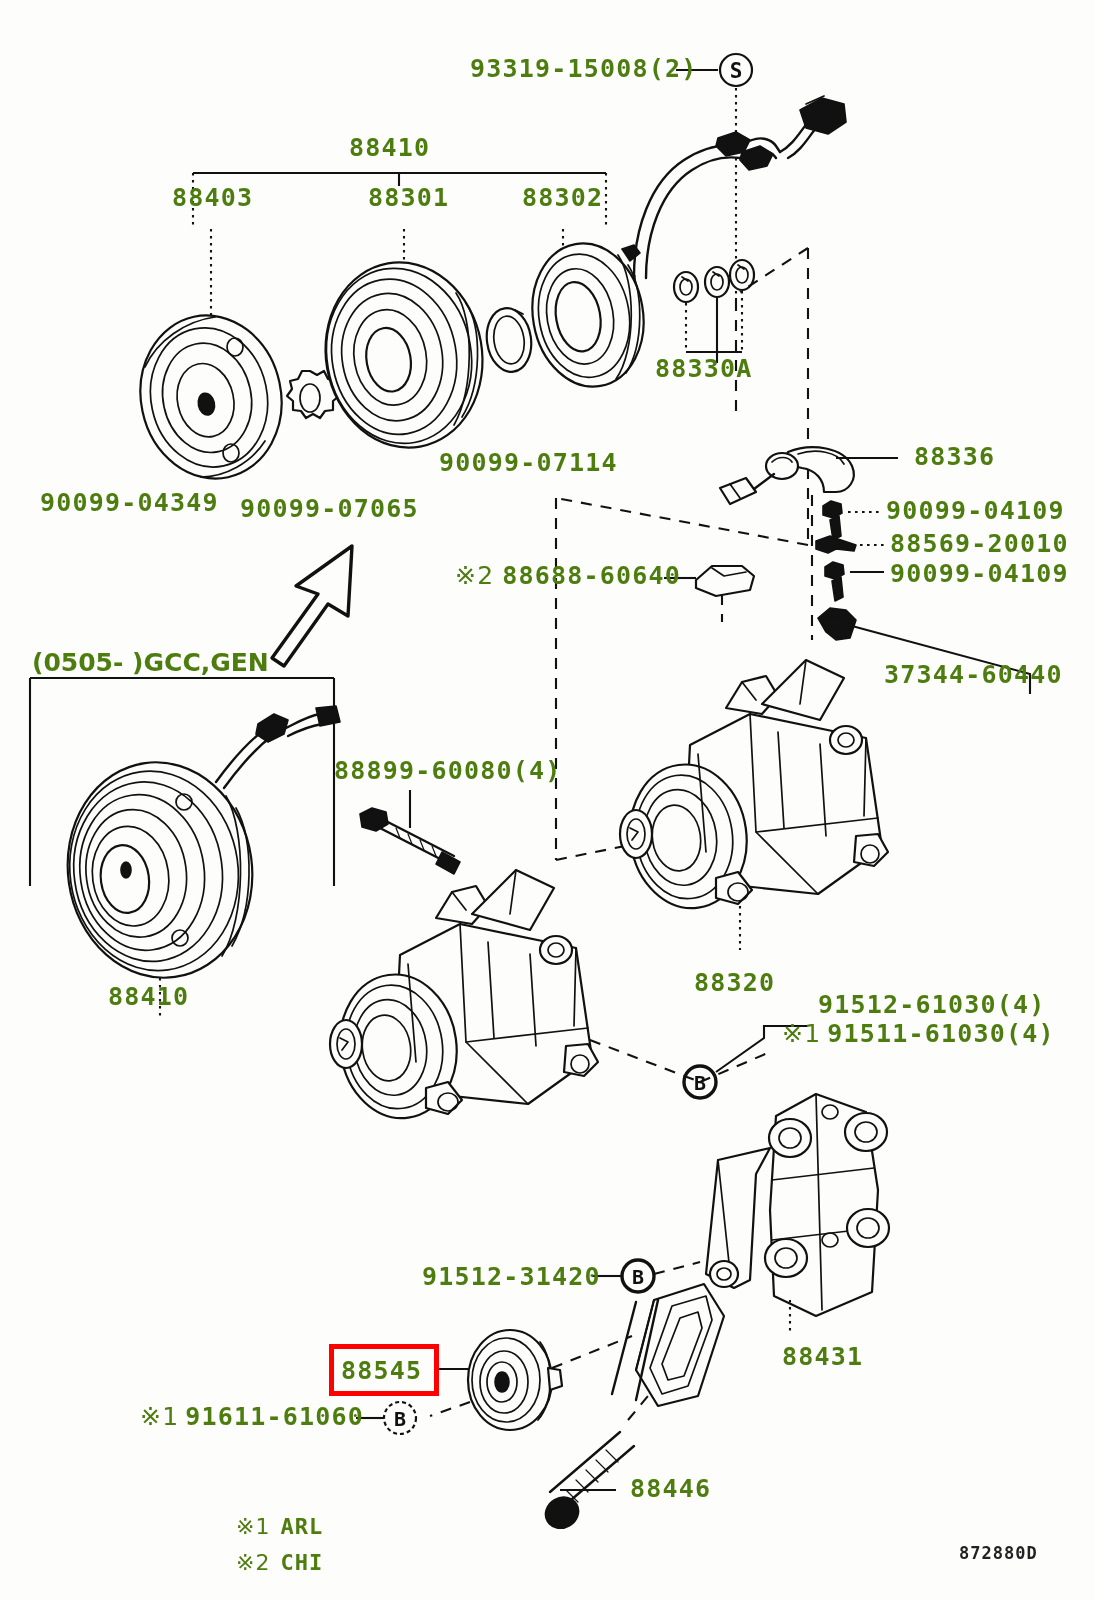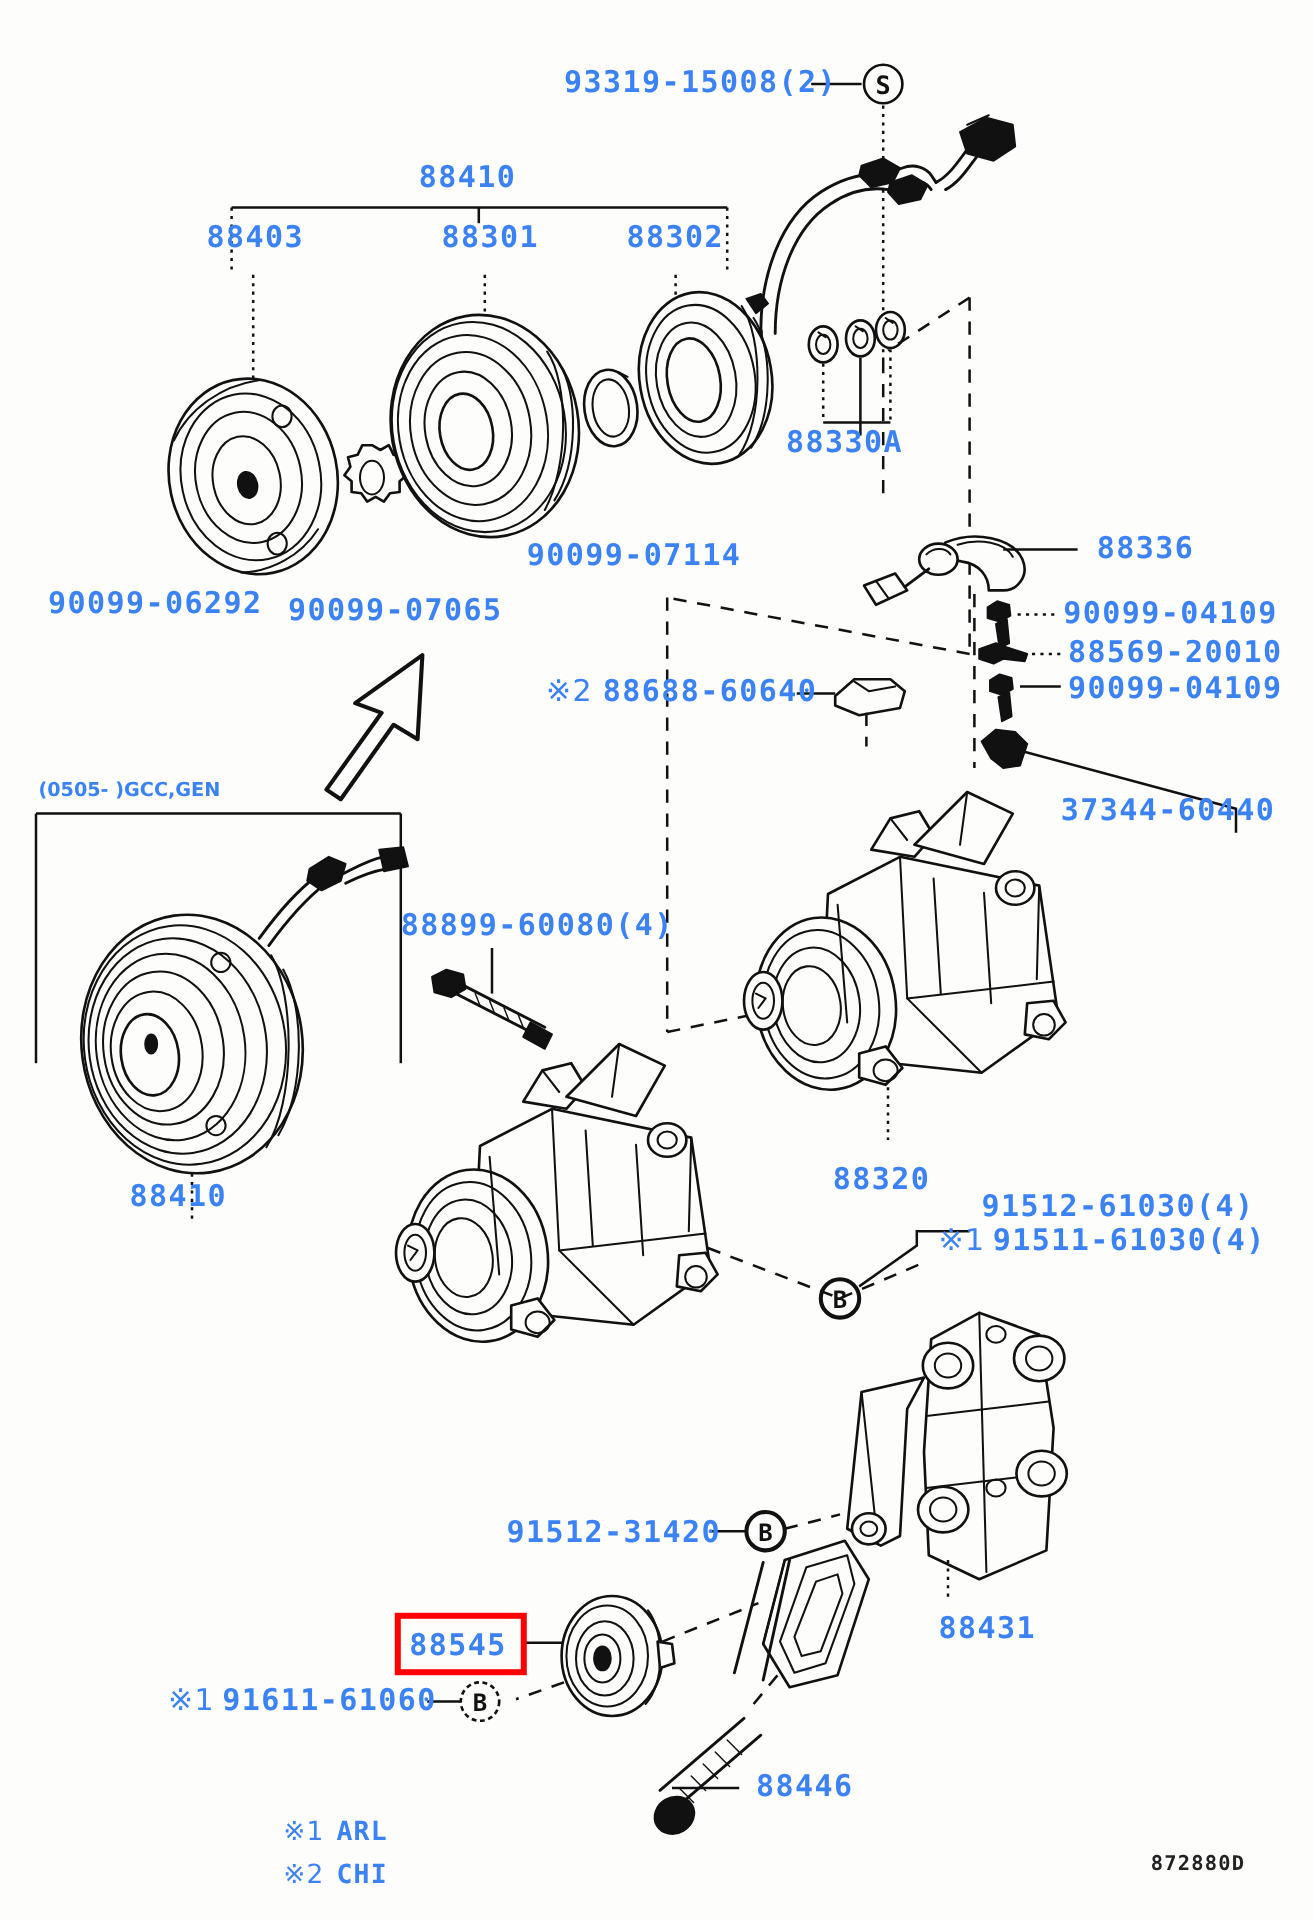--- a/index.html
+++ b/index.html
@@ -17,25 +17,25 @@
   #art{position:absolute;left:0;top:0;width:1094px;height:1600px;}
 
   
   .lbl{
     position:absolute;
     font-family:"DejaVu Sans Mono","Liberation Mono",monospace;
     font-weight:700;
     font-size:25px;
     letter-spacing:1.2px;
     white-space:nowrap;
-    color:#3b82f6;
+    color:#4d7c0f;
     line-height:1;
   }
   .lbl.tiny{
-    font-size:16px;font-weight:600;letter-spacing:0px;
+    font-size:25px;font-weight:600;letter-spacing:0px;
     font-family:"DejaVu Sans","Liberation Sans",sans-serif;
   }
   .lbl.code{
     font-size:17px;font-weight:600;letter-spacing:1px;color:#222;
   }
   .note{font-size:22px;font-weight:700;letter-spacing:1px;}
 
   
   .rm{font-family:"DejaVu Sans","Liberation Sans",sans-serif;font-weight:400;}
 
@@ -396,21 +396,21 @@
   <div class="lbl" style="left:349px;top:135px;">88410</div>
 
   <div class="lbl" style="left:172px;top:185px;">88403</div>
 
   <div class="lbl" style="left:368px;top:185px;">88301</div>
 
   <div class="lbl" style="left:522px;top:185px;">88302</div>
 
   <div class="lbl" style="left:655px;top:356px;">88330A</div>
 
-  <div class="lbl" style="left:40px;top:490px;">90099-06292</div>
+  <div class="lbl" style="left:40px;top:490px;">90099-04349</div>
 
   <div class="lbl" style="left:240px;top:496px;">90099-07065</div>
 
   <div class="lbl" style="left:439px;top:450px;">90099-07114</div>
 
   <div class="lbl" style="left:914px;top:444px;">88336</div>
 
   <div class="lbl" style="left:886px;top:498px;">90099-04109</div>
 
   <div class="lbl" style="left:890px;top:531px;">88569-20010</div>

